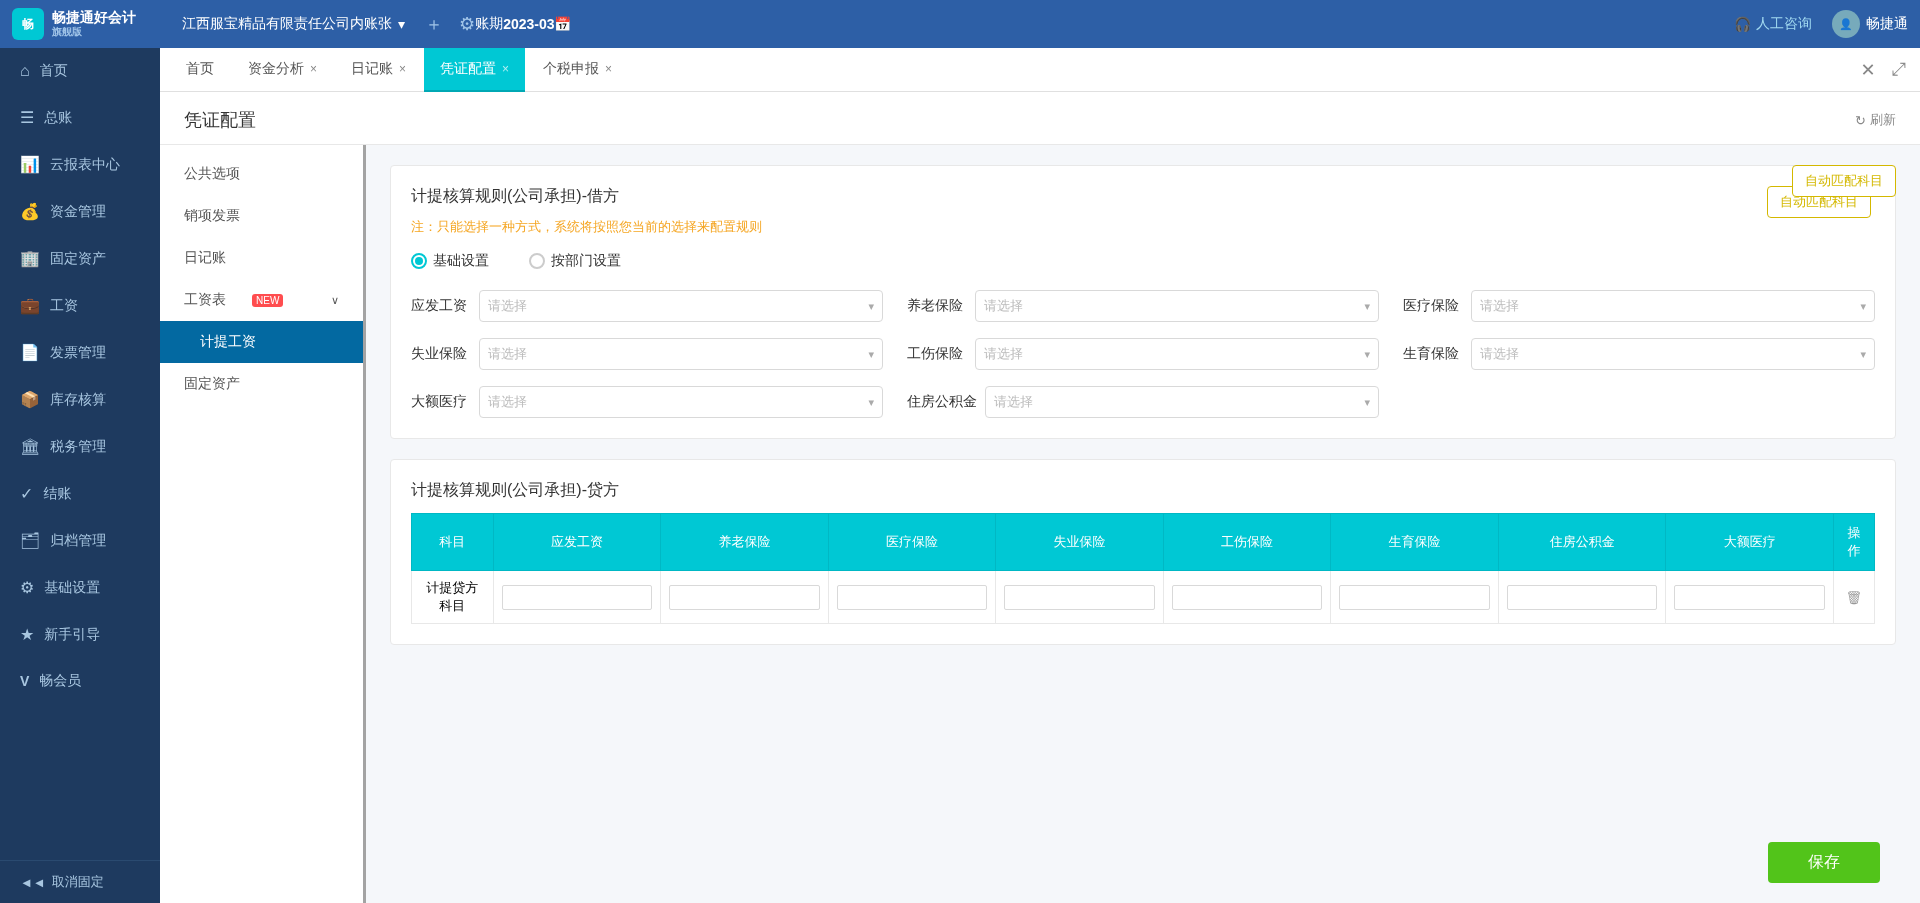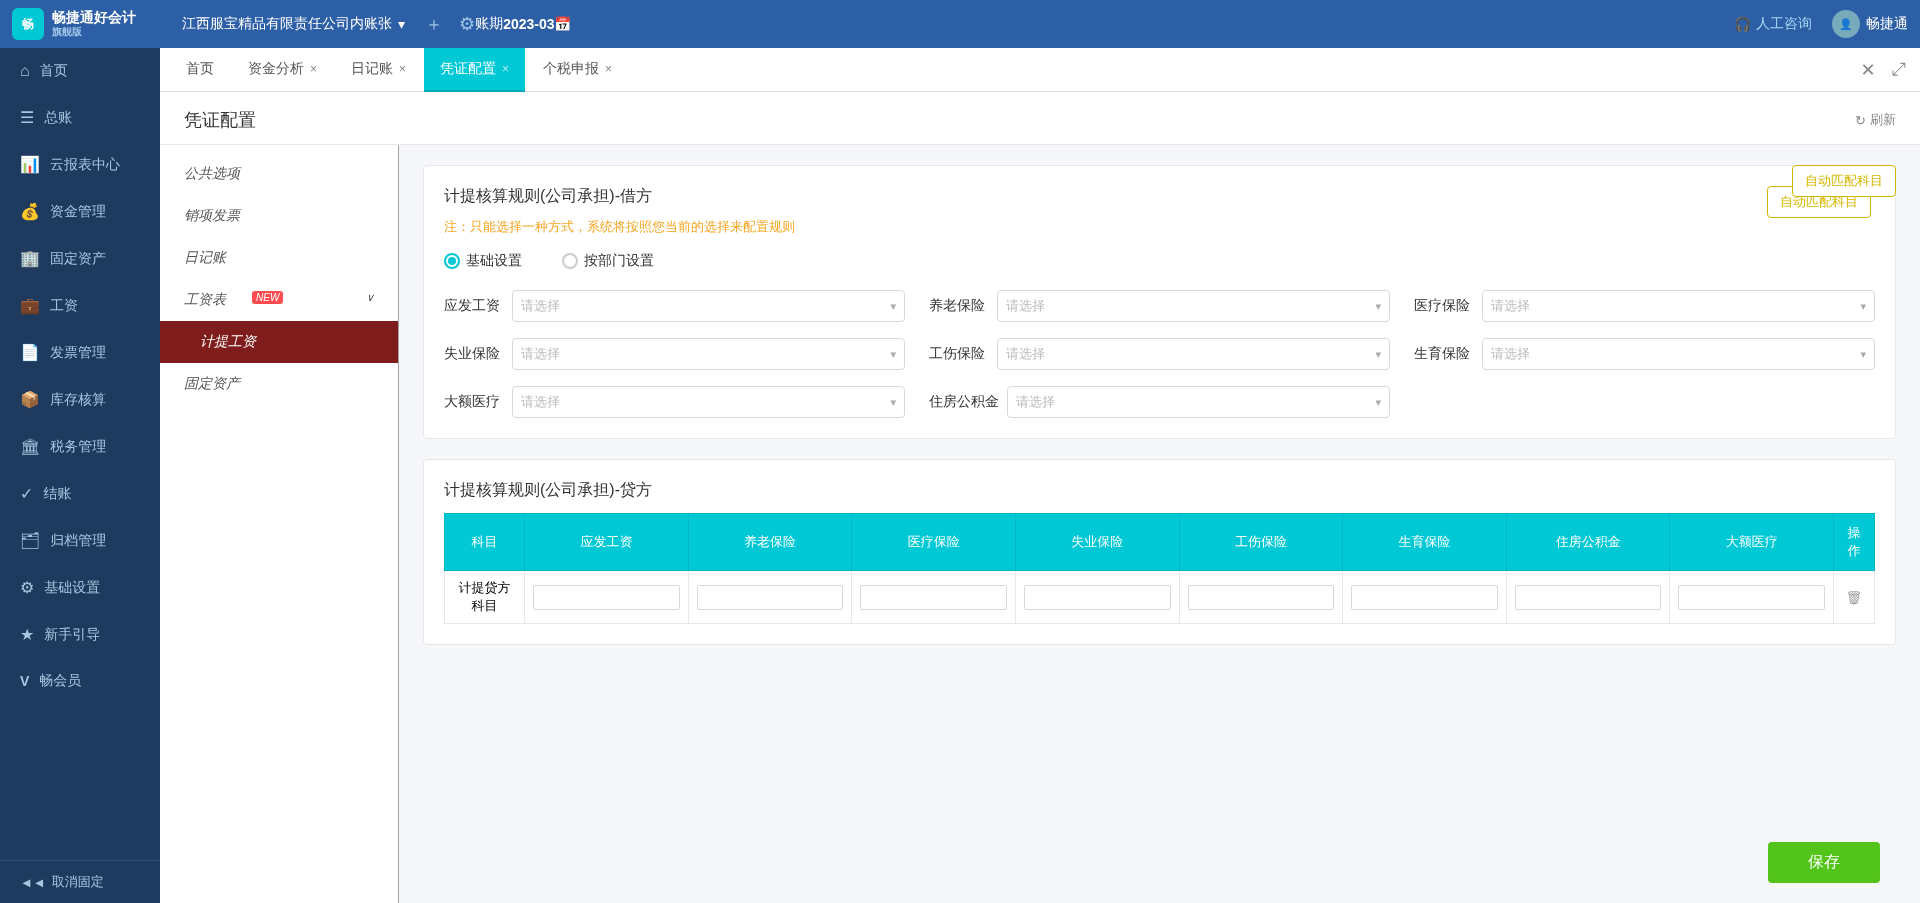--- a/index.html
+++ b/index.html
@@ -133,36 +133,35 @@
       display: flex; align-items: center; gap: 4px;
       color: #888; font-size: 13px; cursor: pointer;
       padding-bottom: 12px;
     }
 
     
     .two-panel { display: flex; flex: 1; overflow: hidden; }
 
     
     .left-menu {
-      width: 239px;
+      width: 206px;
       background: white;
-      border-right: 1px solid #a3a3a3;
+      border-right: 3px solid #a3a3a3;
       padding: 8px 0;
       flex-shrink: 0;
       overflow-y: auto;
-      font-style: italic;
     }
     .left-menu-item {
       padding: 12px 24px;
       font-size: 14px;
       color: #555;
       cursor: pointer;
       display: flex; align-items: center; gap: 6px;
     }
-    .left-menu-item.active { background: #7f1d1d; color: white; }
+    .left-menu-item.active { background: #0369a1; color: white; }
     .left-menu-item.sub { padding-left: 40px; }
     .new-badge {
       background: #ff4d4f;
       color: white;
       font-size: 10px;
       padding: 1px 4px;
       border-radius: 3px;
       margin-left: 20px;
     }
     .menu-arrow { margin-left: auto; font-size: 11px; }
@@ -437,21 +436,21 @@
         <div class="left-menu">
           <div class="left-menu-item">
             <span>公共选项</span>
           </div>
           <div class="left-menu-item">
             <span>销项发票</span>
           </div>
           <div class="left-menu-item">
             <span>日记账</span>
           </div>
-          <div class="left-menu-item" style="display:flex;align-items:flex-start;">
+          <div class="left-menu-item" style="display:flex;align-items:center;">
             <span>工资表</span>
             <span class="new-badge">NEW</span>
             <span class="menu-arrow">∨</span>
           </div>
           <div class="left-menu-item sub active">
             <span>计提工资</span>
           </div>
           <div class="left-menu-item">
             <span>固定资产</span>
           </div>

